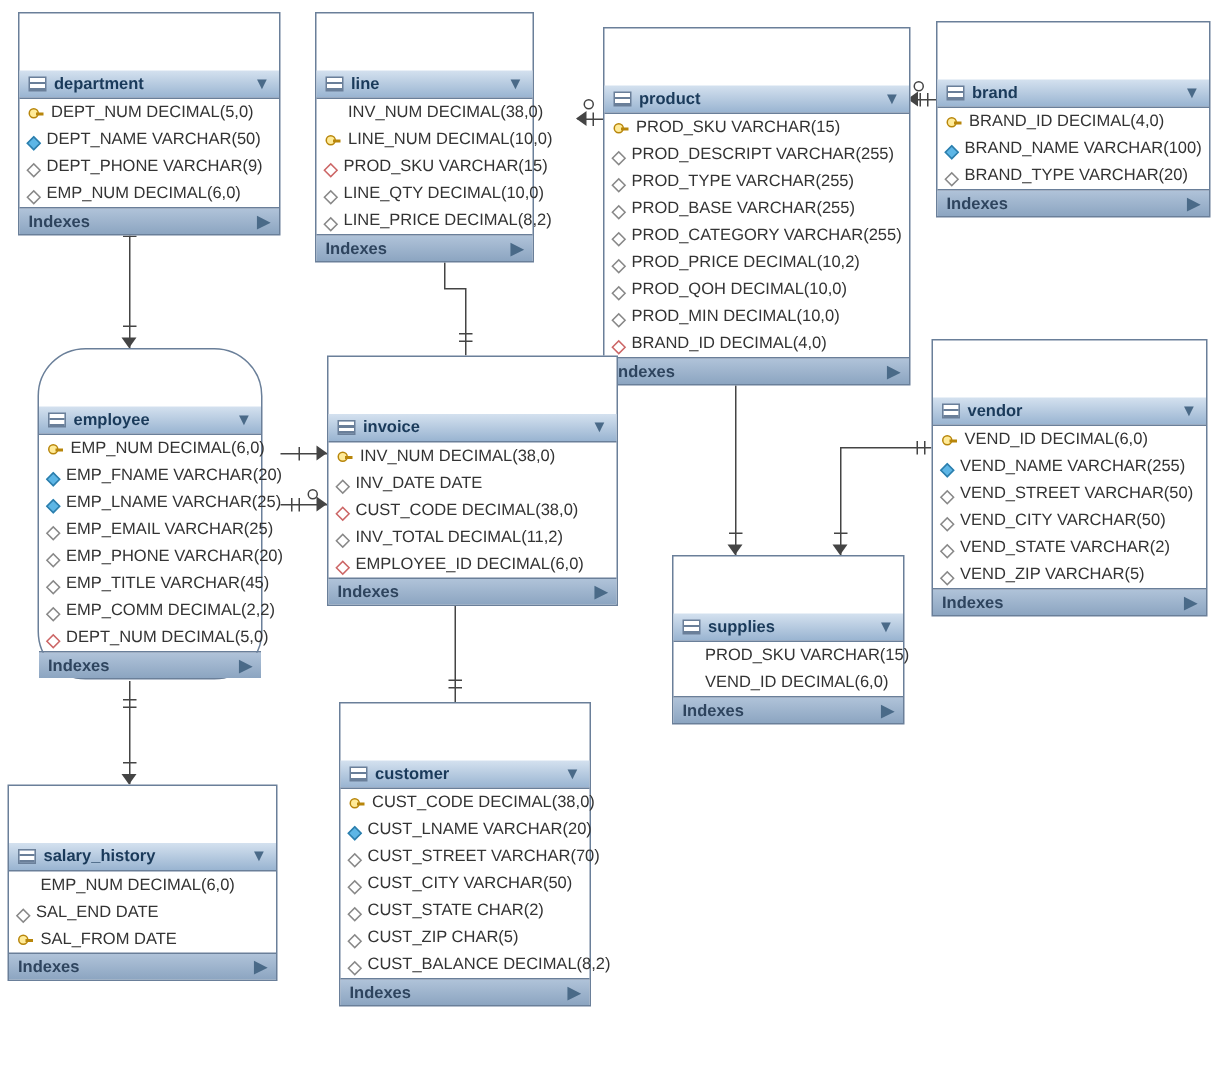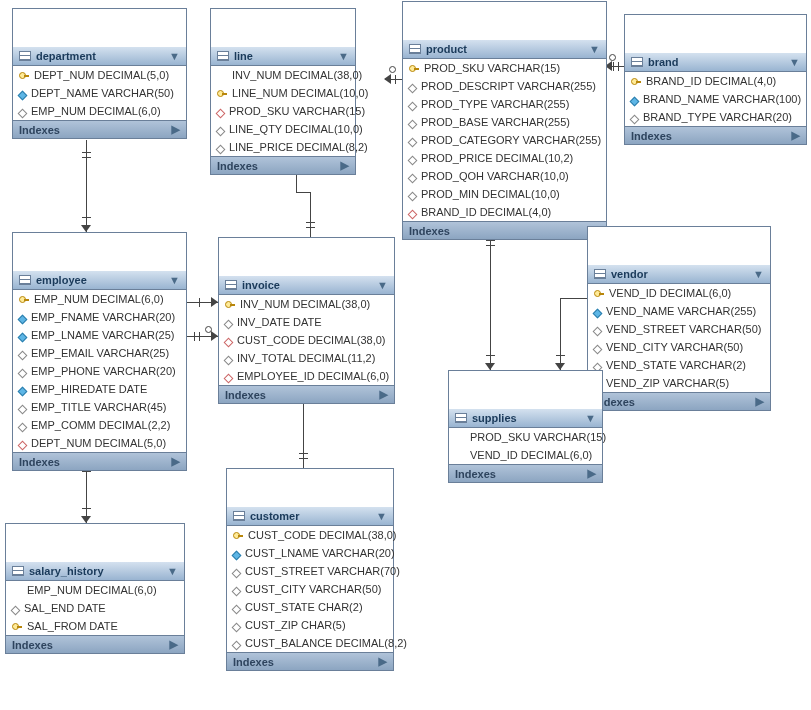--- a/index.html
+++ b/index.html
@@ -143,20 +143,24 @@
       <div class="entity-row">
         <span class="ico ico-key"></span>
         <span>DEPT_NUM DECIMAL(5,0)</span>
       </div>
       <div class="entity-row">
         <span class="ico ico-filled"></span>
         <span>DEPT_NAME VARCHAR(50)</span>
       </div>
       <div class="entity-row">
         <span class="ico ico-open"></span>
+        <span>DEPT_PHONE VARCHAR(9)</span>
+      </div>
+      <div class="entity-row">
+        <span class="ico ico-open"></span>
         <span>EMP_NUM DECIMAL(6,0)</span>
       </div>
     </div>
   <div class="entity-footer">
     <span>Indexes</span>
     <span class="tri">▶</span>
   </div>
 </div>
 
 <div class="entity" style="left:210px; top:8px; width:146px;">
@@ -186,21 +190,21 @@
         <span class="ico ico-open"></span>
         <span>LINE_PRICE DECIMAL(8,2)</span>
       </div>
     </div>
   <div class="entity-footer">
     <span>Indexes</span>
     <span class="tri">▶</span>
   </div>
 </div>
 
-<div class="entity" style="left:402px; top:1px; width:205px;">
+<div class="entity" style="left:402px; top:18px; width:205px;">
   <div class="entity-header">
     <span class="table-icon"></span>
     <span>product</span>
     <span class="collapse-arrow">▼</span>
   </div>
   <div>
       <div class="entity-row">
         <span class="ico ico-key"></span>
         <span>PROD_SKU VARCHAR(15)</span>
       </div>
@@ -219,21 +223,21 @@
       <div class="entity-row">
         <span class="ico ico-open"></span>
         <span>PROD_CATEGORY VARCHAR(255)</span>
       </div>
       <div class="entity-row">
         <span class="ico ico-open"></span>
         <span>PROD_PRICE DECIMAL(10,2)</span>
       </div>
       <div class="entity-row">
         <span class="ico ico-open"></span>
-        <span>PROD_QOH VARCHAR(10,0)</span>
+        <span>PROD_QOH DECIMAL(10,0)</span>
       </div>
       <div class="entity-row">
         <span class="ico ico-open"></span>
         <span>PROD_MIN DECIMAL(10,0)</span>
       </div>
       <div class="entity-row">
         <span class="ico ico-red"></span>
         <span>BRAND_ID DECIMAL(4,0)</span>
       </div>
     </div>
@@ -262,21 +266,21 @@
         <span class="ico ico-open"></span>
         <span>BRAND_TYPE VARCHAR(20)</span>
       </div>
     </div>
   <div class="entity-footer">
     <span>Indexes</span>
     <span class="tri">▶</span>
   </div>
 </div>
 
-<div class="entity" style="left:12px; top:232px; width:175px;">
+<div class="entity" style="left:25px; top:232px; width:150px;border-radius:32px;">
   <div class="entity-header">
     <span class="table-icon"></span>
     <span>employee</span>
     <span class="collapse-arrow">▼</span>
   </div>
   <div>
       <div class="entity-row">
         <span class="ico ico-key"></span>
         <span>EMP_NUM DECIMAL(6,0)</span>
       </div>
@@ -290,43 +294,39 @@
       </div>
       <div class="entity-row">
         <span class="ico ico-open"></span>
         <span>EMP_EMAIL VARCHAR(25)</span>
       </div>
       <div class="entity-row">
         <span class="ico ico-open"></span>
         <span>EMP_PHONE VARCHAR(20)</span>
       </div>
       <div class="entity-row">
-        <span class="ico ico-filled"></span>
-        <span>EMP_HIREDATE DATE</span>
-      </div>
-      <div class="entity-row">
         <span class="ico ico-open"></span>
         <span>EMP_TITLE VARCHAR(45)</span>
       </div>
       <div class="entity-row">
         <span class="ico ico-open"></span>
         <span>EMP_COMM DECIMAL(2,2)</span>
       </div>
       <div class="entity-row">
         <span class="ico ico-red"></span>
         <span>DEPT_NUM DECIMAL(5,0)</span>
       </div>
     </div>
   <div class="entity-footer">
     <span>Indexes</span>
     <span class="tri">▶</span>
   </div>
 </div>
 
-<div class="entity" style="left:218px; top:237px; width:177px;">
+<div class="entity" style="left:218px; top:237px; width:194px;">
   <div class="entity-header">
     <span class="table-icon"></span>
     <span>invoice</span>
     <span class="collapse-arrow">▼</span>
   </div>
   <div>
       <div class="entity-row">
         <span class="ico ico-key"></span>
         <span>INV_NUM DECIMAL(38,0)</span>
       </div>
@@ -346,21 +346,21 @@
         <span class="ico ico-red"></span>
         <span>EMPLOYEE_ID DECIMAL(6,0)</span>
       </div>
     </div>
   <div class="entity-footer">
     <span>Indexes</span>
     <span class="tri">▶</span>
   </div>
 </div>
 
-<div class="entity" style="left:587px; top:226px; width:184px;">
+<div class="entity" style="left:621px; top:226px; width:184px;">
   <div class="entity-header">
     <span class="table-icon"></span>
     <span>vendor</span>
     <span class="collapse-arrow">▼</span>
   </div>
   <div>
       <div class="entity-row">
         <span class="ico ico-key"></span>
         <span>VEND_ID DECIMAL(6,0)</span>
       </div>

